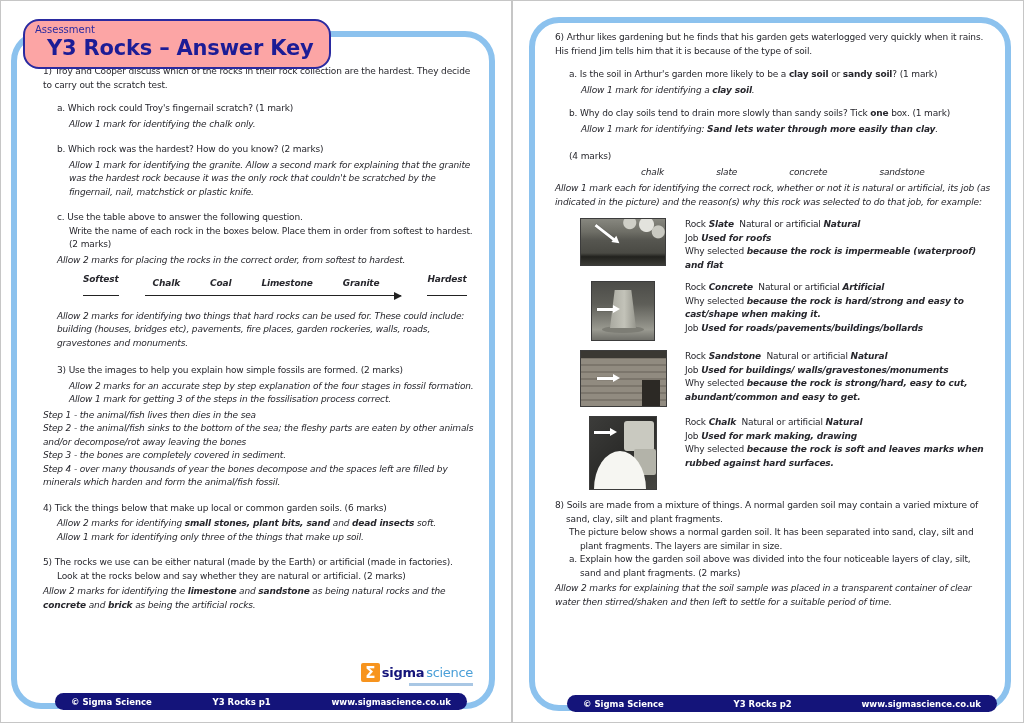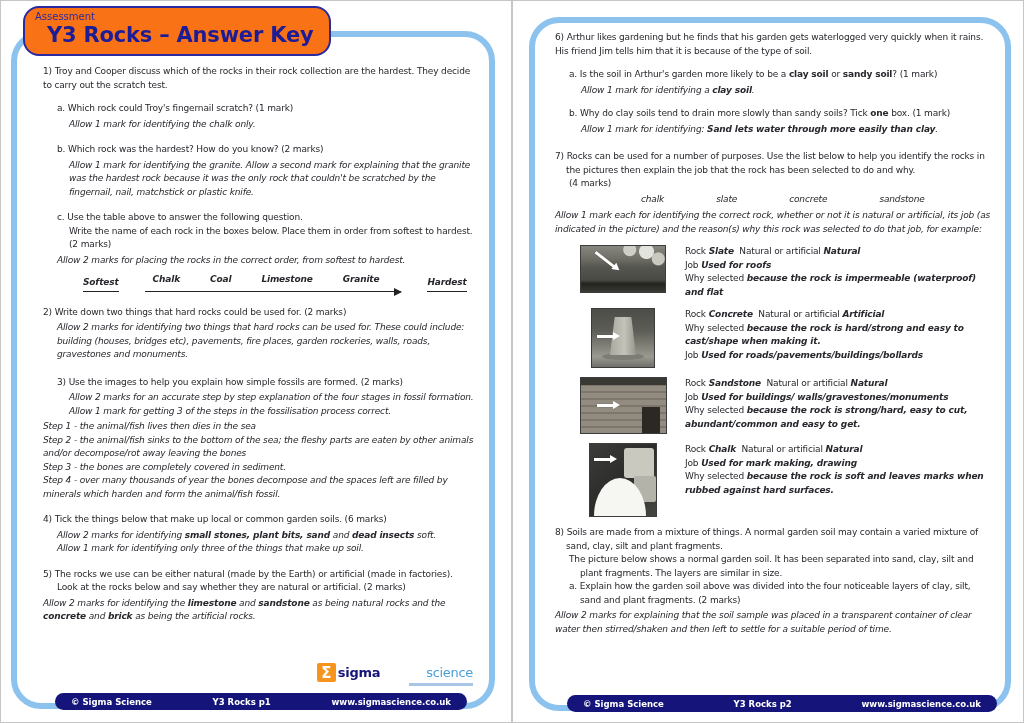--- a/index.html
+++ b/index.html
@@ -4,40 +4,40 @@
 <style>
   html,body{margin:0;padding:0;background:#e9e9e9;}
   .sheet{width:1024px;height:723px;display:flex;font-family:"DejaVu Sans",sans-serif;}
   .page{position:relative;width:512px;height:723px;background:#ffffff;box-sizing:border-box;
         border:1px solid #c6c6c6;overflow:hidden;}
   .frame{position:absolute;border:6px solid #8cc2ee;border-radius:30px;z-index:1;}
   .frame1{left:10px;right:16px;top:30px;bottom:13px;}
   .frame2{left:16px;right:12px;top:16px;bottom:11px;}
 
   
-  .badge{position:absolute;left:22px;top:5px;z-index:3;background:#f97316;border:2px solid #2a2aa0;
+  .badge{position:absolute;left:22px;top:18px;z-index:3;background:#fca5a5;border:2px solid #2a2aa0;
          border-radius:16px;padding:3px 16px 7px 10px;min-width:248px;}
   .badge-label{font-size:10px;color:#2a2aa0;}
   .badge-title{margin:1px 0 0 12px;font-size:21px;font-weight:bold;color:#1c1c96;letter-spacing:-0.2px;}
 
   
   .content{position:absolute;z-index:2;font-size:9px;line-height:1.5;color:#27272d;letter-spacing:-0.15px;}
   .content1{left:42px;right:34px;top:64px;}
   .content2{left:42px;right:30px;top:30px;}
   .q{font-style:normal;}
   .ans{font-style:italic;}
   .bseg{font-weight:bold;}
   .ind1{margin-left:14px;}
   .ind2{margin-left:26px;}
   .hang{padding-left:11px;text-indent:-11px;}
   .mb2{margin-bottom:2px;} .mb10{margin-bottom:10px;} .mb12{margin-bottom:12px;} .mb14{margin-bottom:14px;}
 
   
   .order-row{display:flex;align-items:flex-end;gap:26px;margin:6px 0 14px 40px;font-style:italic;font-weight:bold;}
-  .order-end{border-bottom:1.4px solid #222;padding-bottom:1px;}
+  .order-end{border-bottom:1.4px solid #222;padding-bottom:8px;}
   .order-arrow{display:inline-flex;gap:30px;border-bottom:1.6px solid #222;padding:0 22px 4px 8px;position:relative;}
   .order-arrowhead{position:absolute;right:-1px;bottom:-5px;width:0;height:0;
       border-left:8px solid #222;border-top:4px solid transparent;border-bottom:4px solid transparent;}
 
   
   .q7-list{display:flex;gap:52px;margin:2px 0 3px 86px;font-style:italic;}
 
   
   .rockrow{display:flex;gap:16px;margin:9px 0 9px 22px;align-items:flex-start;}
   .photo-col{width:92px;display:flex;justify-content:center;flex:none;}
@@ -79,21 +79,21 @@
       display:flex;align-items:center;justify-content:space-between;padding:0 16px;z-index:4;
       color:#ffffff;font-size:8.5px;font-weight:bold;gap:8px;}
   .footer-bar2{right:26px;bottom:10px;}
 
   
   .logo{position:absolute;right:38px;bottom:36px;z-index:4;display:flex;flex-direction:column;align-items:flex-end;}
   .logo-row{display:flex;align-items:center;gap:2px;}
   .logo-mark{width:19px;height:19px;background:#f7941e;color:#fff;font-weight:bold;font-size:15px;
       display:flex;align-items:center;justify-content:center;border-radius:2px;}
   .logo-bold{color:#14147a;font-size:13px;font-weight:bold;letter-spacing:-0.3px;}
-  .logo-light{color:#4a9fd8;font-size:13px;letter-spacing:-0.3px;margin-left:44px;}
+  .logo-light{color:#4a9fd8;font-size:13px;letter-spacing:-0.3px;}
   .logo-tagline{width:64px;height:3px;background:#a9c7e4;margin-top:1px;}
 </style>
 </head>
 <body>
 
 <div class="sheet">
 
   <section class="page">
     <div class="frame frame1"></div>
 
@@ -120,21 +120,20 @@
         <span class="order-arrow">
           <span>Chalk</span>
           <span>Coal</span>
           <span>Limestone</span>
           <span>Granite</span>
           <i class="order-arrowhead"></i>
         </span>
         <span class="order-end">Hardest</span>
       </div>
 
-      <div class="q mb2">2) Write down two things that hard rocks could be used for. (2 marks)</div>
       <div class="ans ind1 mb14">Allow 2 marks for identifying two things that hard rocks can be used for. These could include: building (houses, bridges etc), pavements, fire places, garden rockeries, walls, roads, gravestones and monuments.</div>
 
       <div class="q ind1 mb2">3) Use the images to help you explain how simple fossils are formed. (2 marks)</div>
       <div class="ans ind2 mb2">Allow 2 marks for an accurate step by step explanation of the four stages in fossil formation. Allow 1 mark for getting 3 of the steps in the fossilisation process correct.</div>
       <div class="ans">Step 1 - the animal/fish lives then dies in the sea</div>
       <div class="ans">Step 2 - the animal/fish sinks to the bottom of the sea; the fleshy parts are eaten by other animals and/or decompose/rot away leaving the bones</div>
       <div class="ans">Step 3 - the bones are completely covered in sediment.</div>
       <div class="ans mb12">Step 4 - over many thousands of year the bones decompose and the spaces left are filled by minerals which harden and form the animal/fish fossil.</div>
 
       <div class="q mb2">4) Tick the things below that make up local or common garden soils. (6 marks)</div>
@@ -167,21 +166,20 @@
 
     <div class="content content2">
       <div class="q mb10">6) Arthur likes gardening but he finds that his garden gets waterlogged very quickly when it rains. His friend Jim tells him that it is because of the type of soil.</div>
 
       <div class="q ind1 mb2"><span>a. Is the soil in Arthur's garden more likely to be a </span><span class="bseg">clay soil</span><span> or </span><span class="bseg">sandy soil</span><span>? (1 mark)</span></div>
       <div class="ans ind2 mb10"><span>Allow 1 mark for identifying a </span><span class="bseg">clay soil</span><span>.</span></div>
 
       <div class="q ind1 mb2"><span>b. Why do clay soils tend to drain more slowly than sandy soils? Tick </span><span class="bseg">one</span><span> box. (1 mark)</span></div>
       <div class="ans ind2 mb14"><span>Allow 1 mark for identifying: </span><span class="bseg">Sand lets water through more easily than clay</span><span>.</span></div>
 
-      <div class="q hang">7) Rocks can be used for a number of purposes. Use the list below to help you identify the rocks in the pictures then explain the job that the rock has been selected to do and why.</div>
       <div class="q ind1 mb2">(4 marks)</div>
 
       <div class="q7-list">
         <span>chalk</span>
         <span>slate</span>
         <span>concrete</span>
         <span>sandstone</span>
       </div>
       <div class="ans">Allow 1 mark each for identifying the correct rock, whether or not it is natural or artificial, its job (as indicated in the picture) and the reason(s) why this rock was selected to do that job, for example:</div>
 

